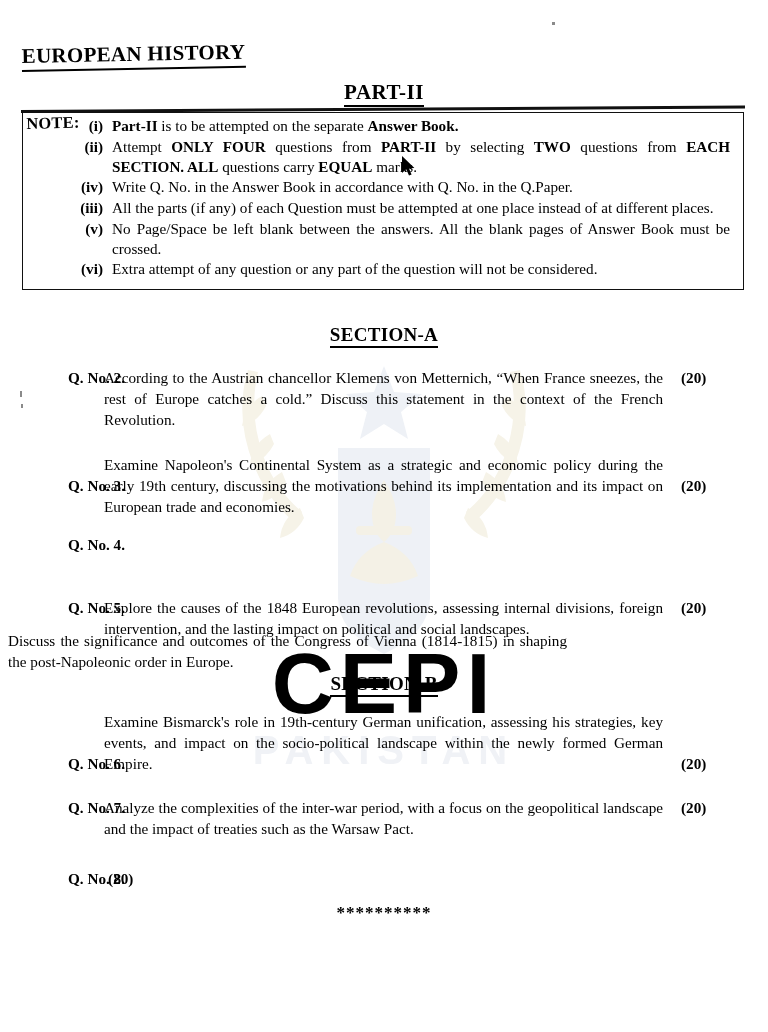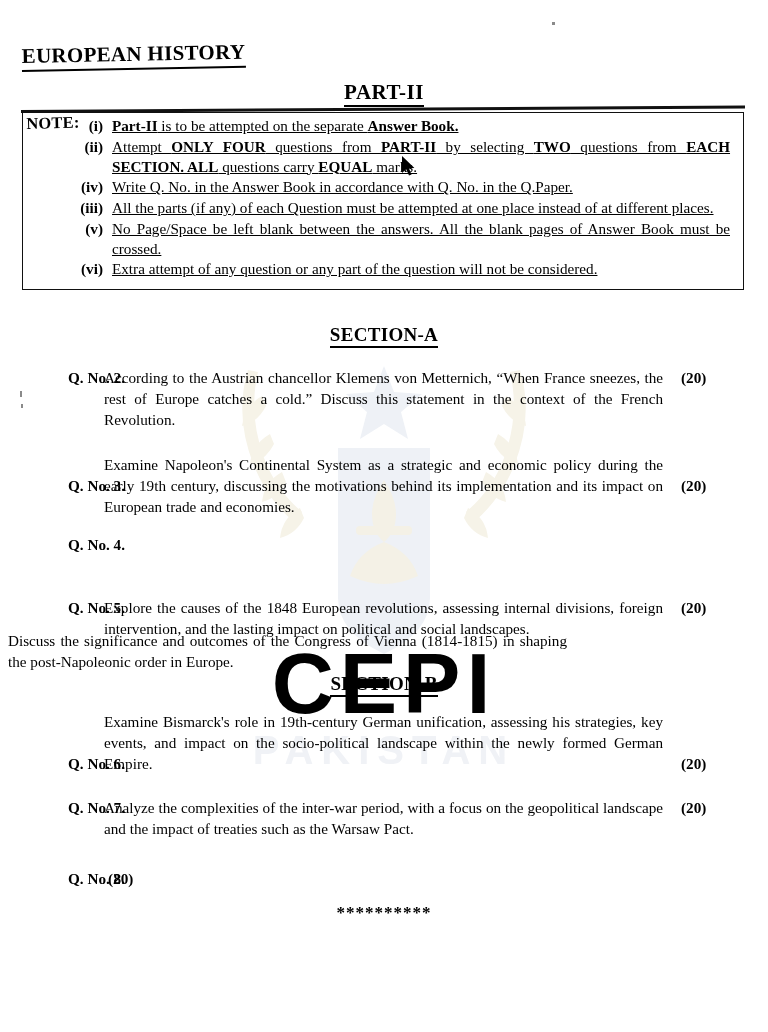--- a/index.html
+++ b/index.html
@@ -142,21 +142,20 @@
     flex: 0 0 34px;
     font-weight: bold;
     text-align: right;
     padding-right: 9px;
     box-sizing: border-box;
   }
   .note-text {
     flex: 1 1 auto;
     text-align: justify;
     text-justify: inter-word;
-    text-decoration: underline;
   }
   .note-text b { font-weight: bold; }
 
   
   .section-heading {
     position: absolute;
     width: 768px;
     left: 0;
     text-align: center;
     font-weight: bold;

